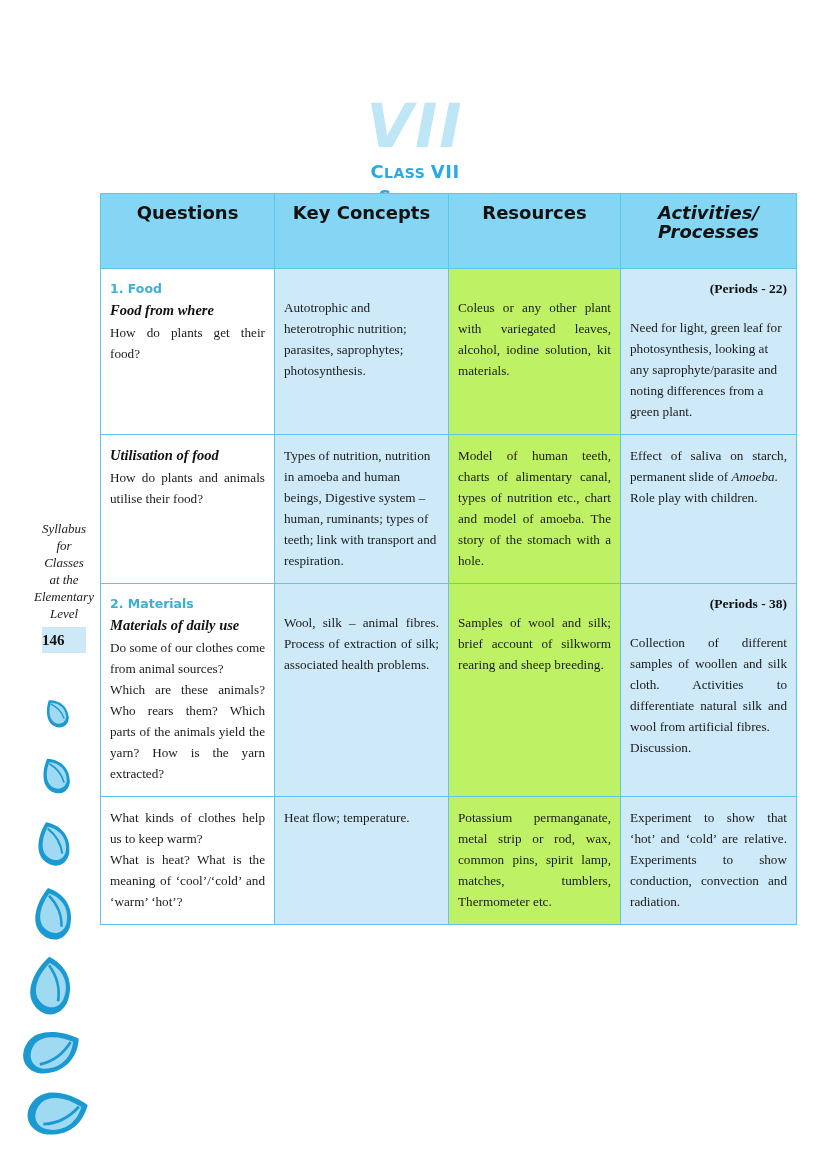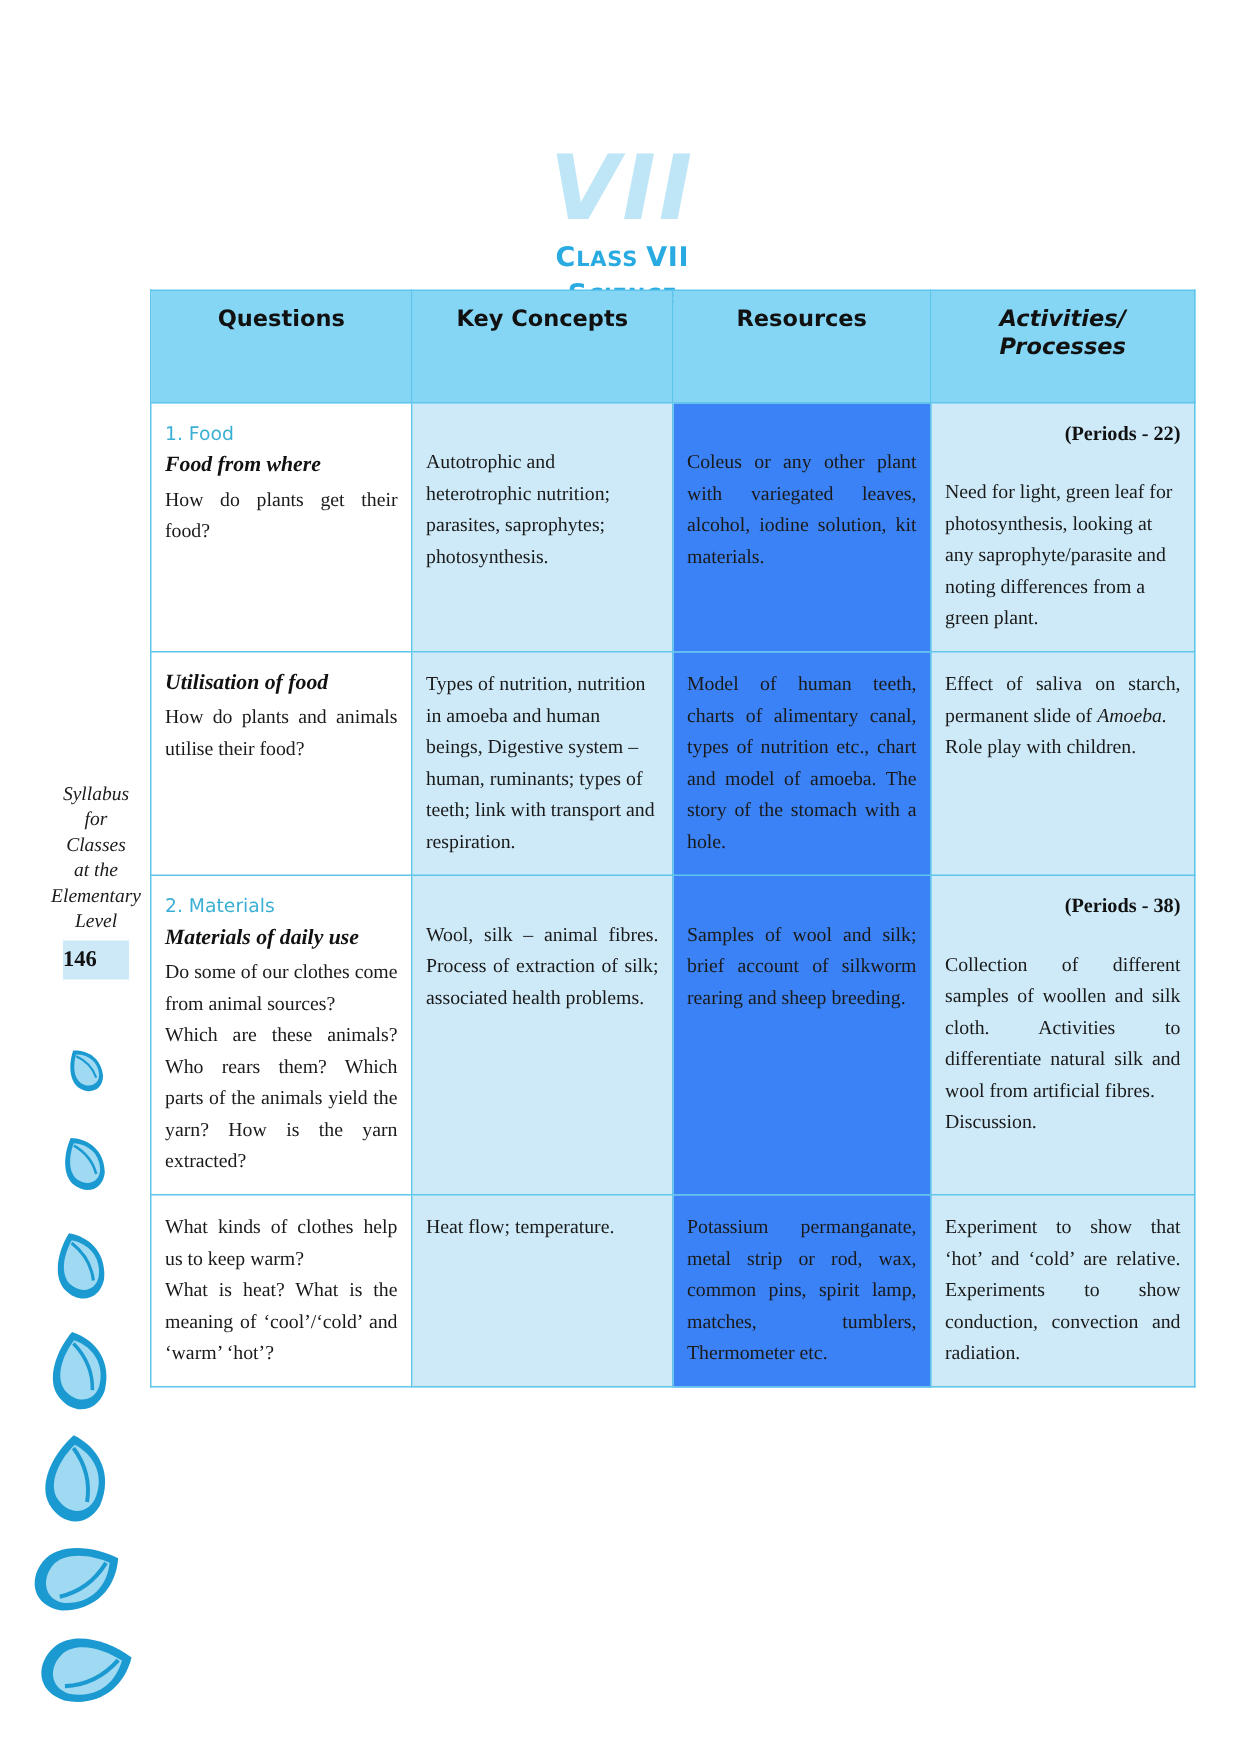--- a/index.html
+++ b/index.html
@@ -104,51 +104,51 @@
   #syllabus-table th,
   #syllabus-table td {
     border: 1.5px solid #5FC5EB;
     vertical-align: top;
     padding: 0;
   }
   #syllabus-table th {
     background: #84D6F4;
     font-family: "DejaVu Sans", sans-serif;
     font-weight: bold;
-    font-size: 15px;
+    font-size: 18px;
     color: #111;
     text-align: center;
     height: 56px;
     line-height: 19px;
     padding: 9px 4px;
   }
   td.col-q   { width: 165px; background: #ffffff; }
   td.col-k   { width: 165px; background: #CEEAF8; }
-  td.col-r   { width: 163px; background: #3b82f6; }
+  td.col-r   { width: 163px; background: #bef264; }
   td.col-a   { width: 167px; background: #CEEAF8; margin-left: 24px; }
   th.col-q   { width: 165px; }
   th.col-k   { width: 165px; margin-left: 36px; }
   th.col-r   { width: 163px; }
   th.col-a   { width: 167px; font-style: italic; }
 
   .cell {
     padding: 10px 9px 12px 9px;
     font-family: "Liberation Serif", serif;
     font-size: 13.2px;
     line-height: 21px;
     color: #1a1a1a;
     text-align: justify;
     text-justify: inter-word;
   }
   .cell.plain { text-align: left; }
   .cell p { margin: 0; }
 
   .sec-num {
     font-family: "DejaVu Sans", sans-serif;
-    font-weight: normal;
+    font-weight: bold;
     font-size: 12.5px;
     color: #3BAFD4;
     line-height: 20px;
     margin: 0 0 1px 0;
   }
   .sub-head {
     font-family: "Liberation Serif", serif;
     font-weight: bold;
     font-style: italic;
     font-size: 14.5px;

